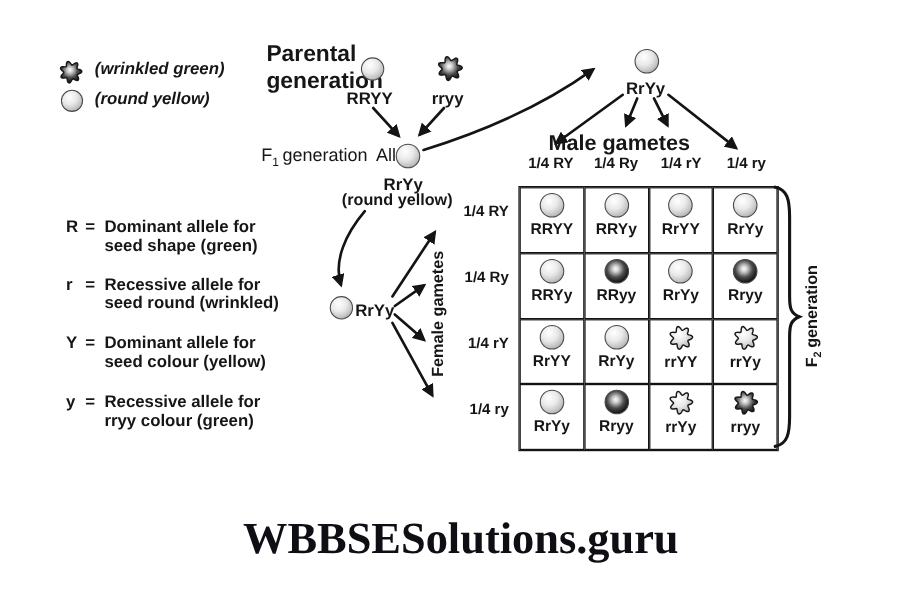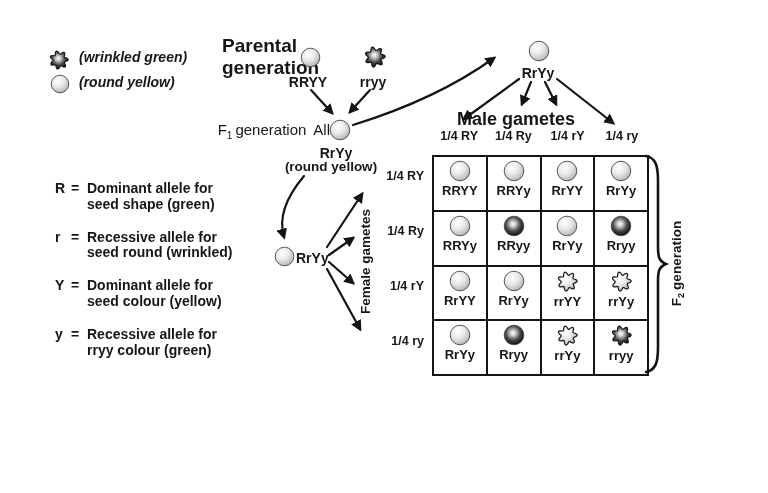--- a/index.html
+++ b/index.html
@@ -315,13 +315,14 @@
           </svg>
         </span>
         <div class="geno">rryy</div>
       </div>
     </div>
 
   <div class="vlabel" style="left:627px;top:255px;width:100px;height:17px;">
     <span>F</span><sub>2</sub><span class="ml3">generation</span>
   </div>
 
+  <div class="watermark">WBBSESolutions.guru</div>
 </div>
 
 </body></html>

